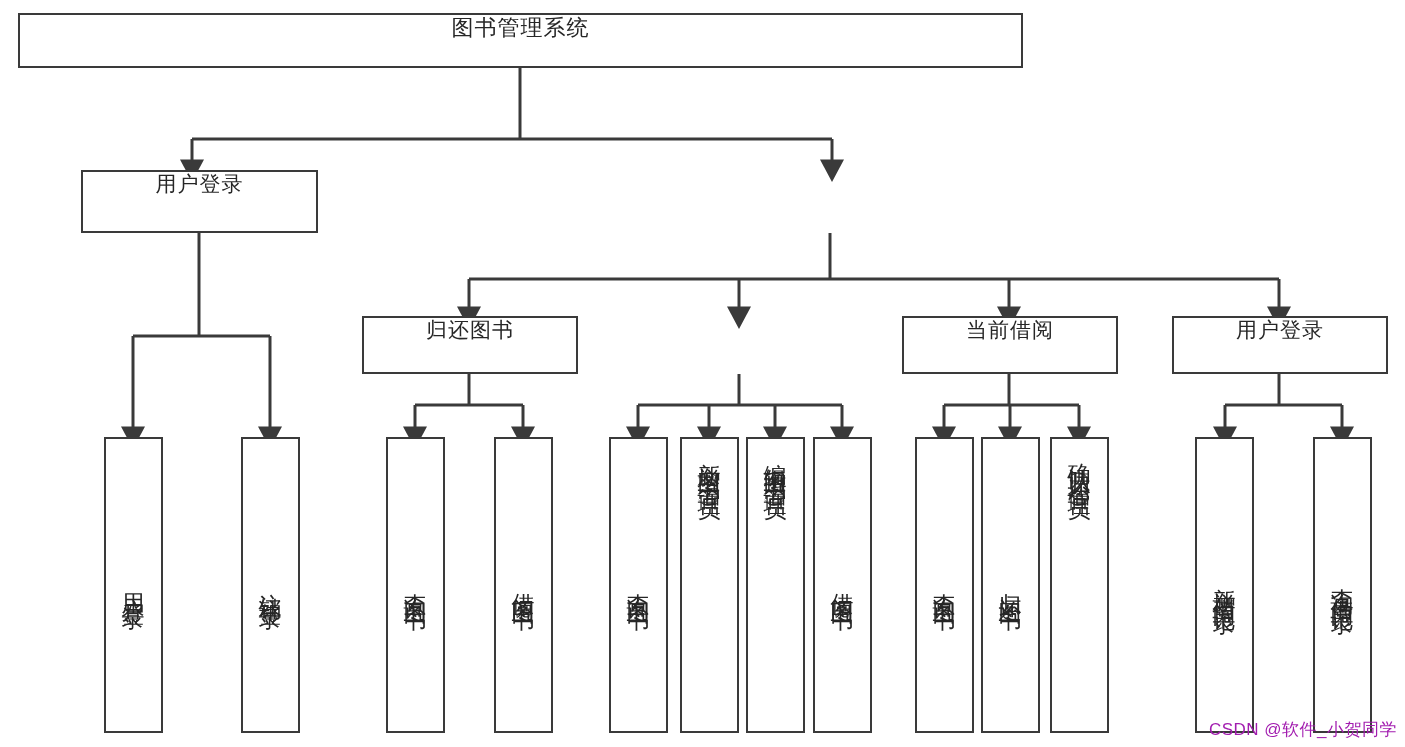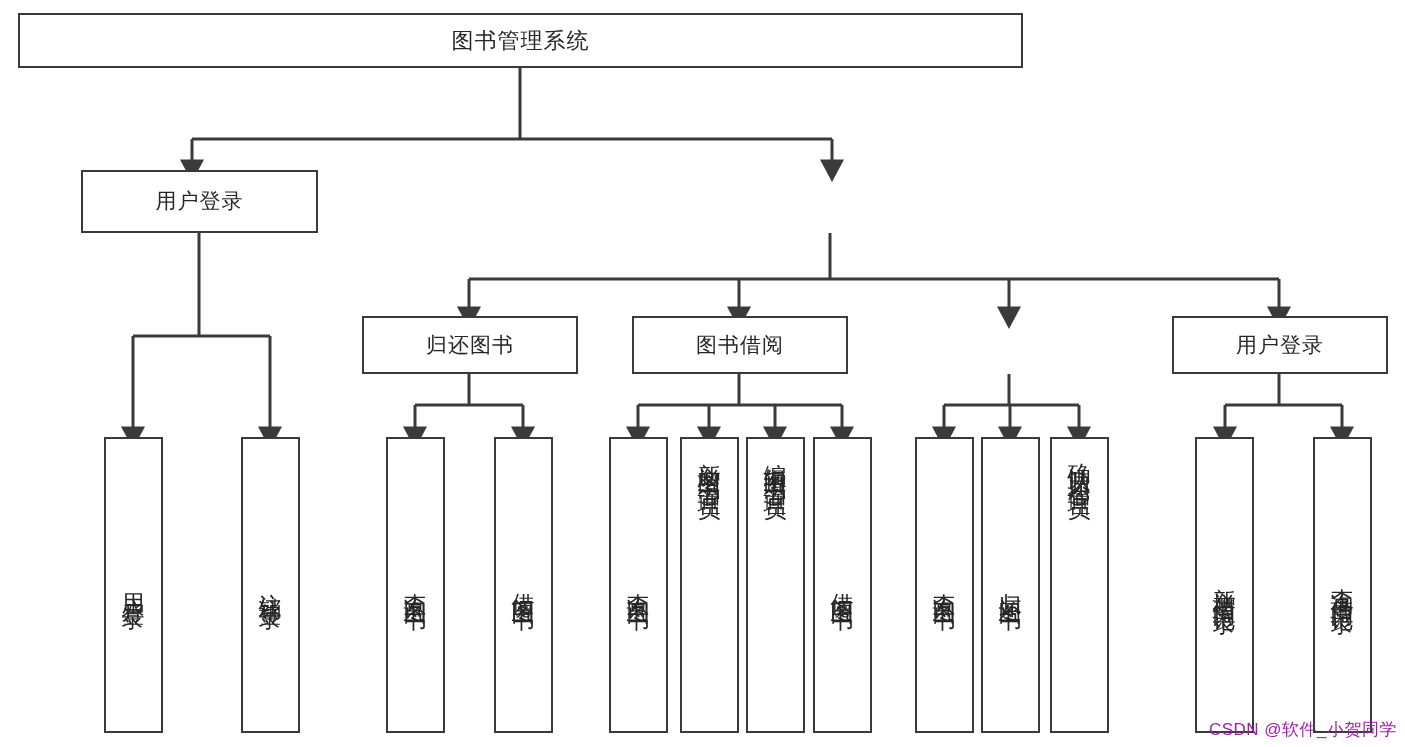--- a/index.html
+++ b/index.html
@@ -28,21 +28,21 @@
     height: 747px;
     pointer-events: none;
   }
   
   .node {
     position: absolute;
     box-sizing: border-box;
     background: #ffffff;
     border: 2px solid #3a3a3a;
     display: flex;
-    align-items: center;
+    align-items: flex-start;
     justify-content: center;
     overflow: hidden;
   }
   .node .label {
     display: block;
     text-align: center;
     color: #262626;
     line-height: 1.18;
     white-space: nowrap;
   }
@@ -149,24 +149,24 @@
 
   <div class="node horiz" style="left:81px; top:170px; width:237px; height:63px;">
     <span class="label">用户登录</span>
   </div>
 
 
   <div class="node horiz" style="left:362px; top:316px; width:216px; height:58px;">
     <span class="label">归还图书</span>
   </div>
 
-  <div class="node horiz" style="left:632px; top:316px; width:216px; height:58px;">
-    <span class="label">图书借阅</span>
-  </div>
-
+
+  <div class="node horiz" style="left:902px; top:316px; width:216px; height:58px;">
+    <span class="label">当前借阅</span>
+  </div>
 
   <div class="node horiz" style="left:1172px; top:316px; width:216px; height:58px;">
     <span class="label">用户登录</span>
   </div>
 
   <div class="node leaf centered" style="left:104px; top:437px; width:59px; height:296px;">
     <span class="label">用户登录</span>
   </div>
 
   <div class="node leaf centered" style="left:241px; top:437px; width:59px; height:296px;">

